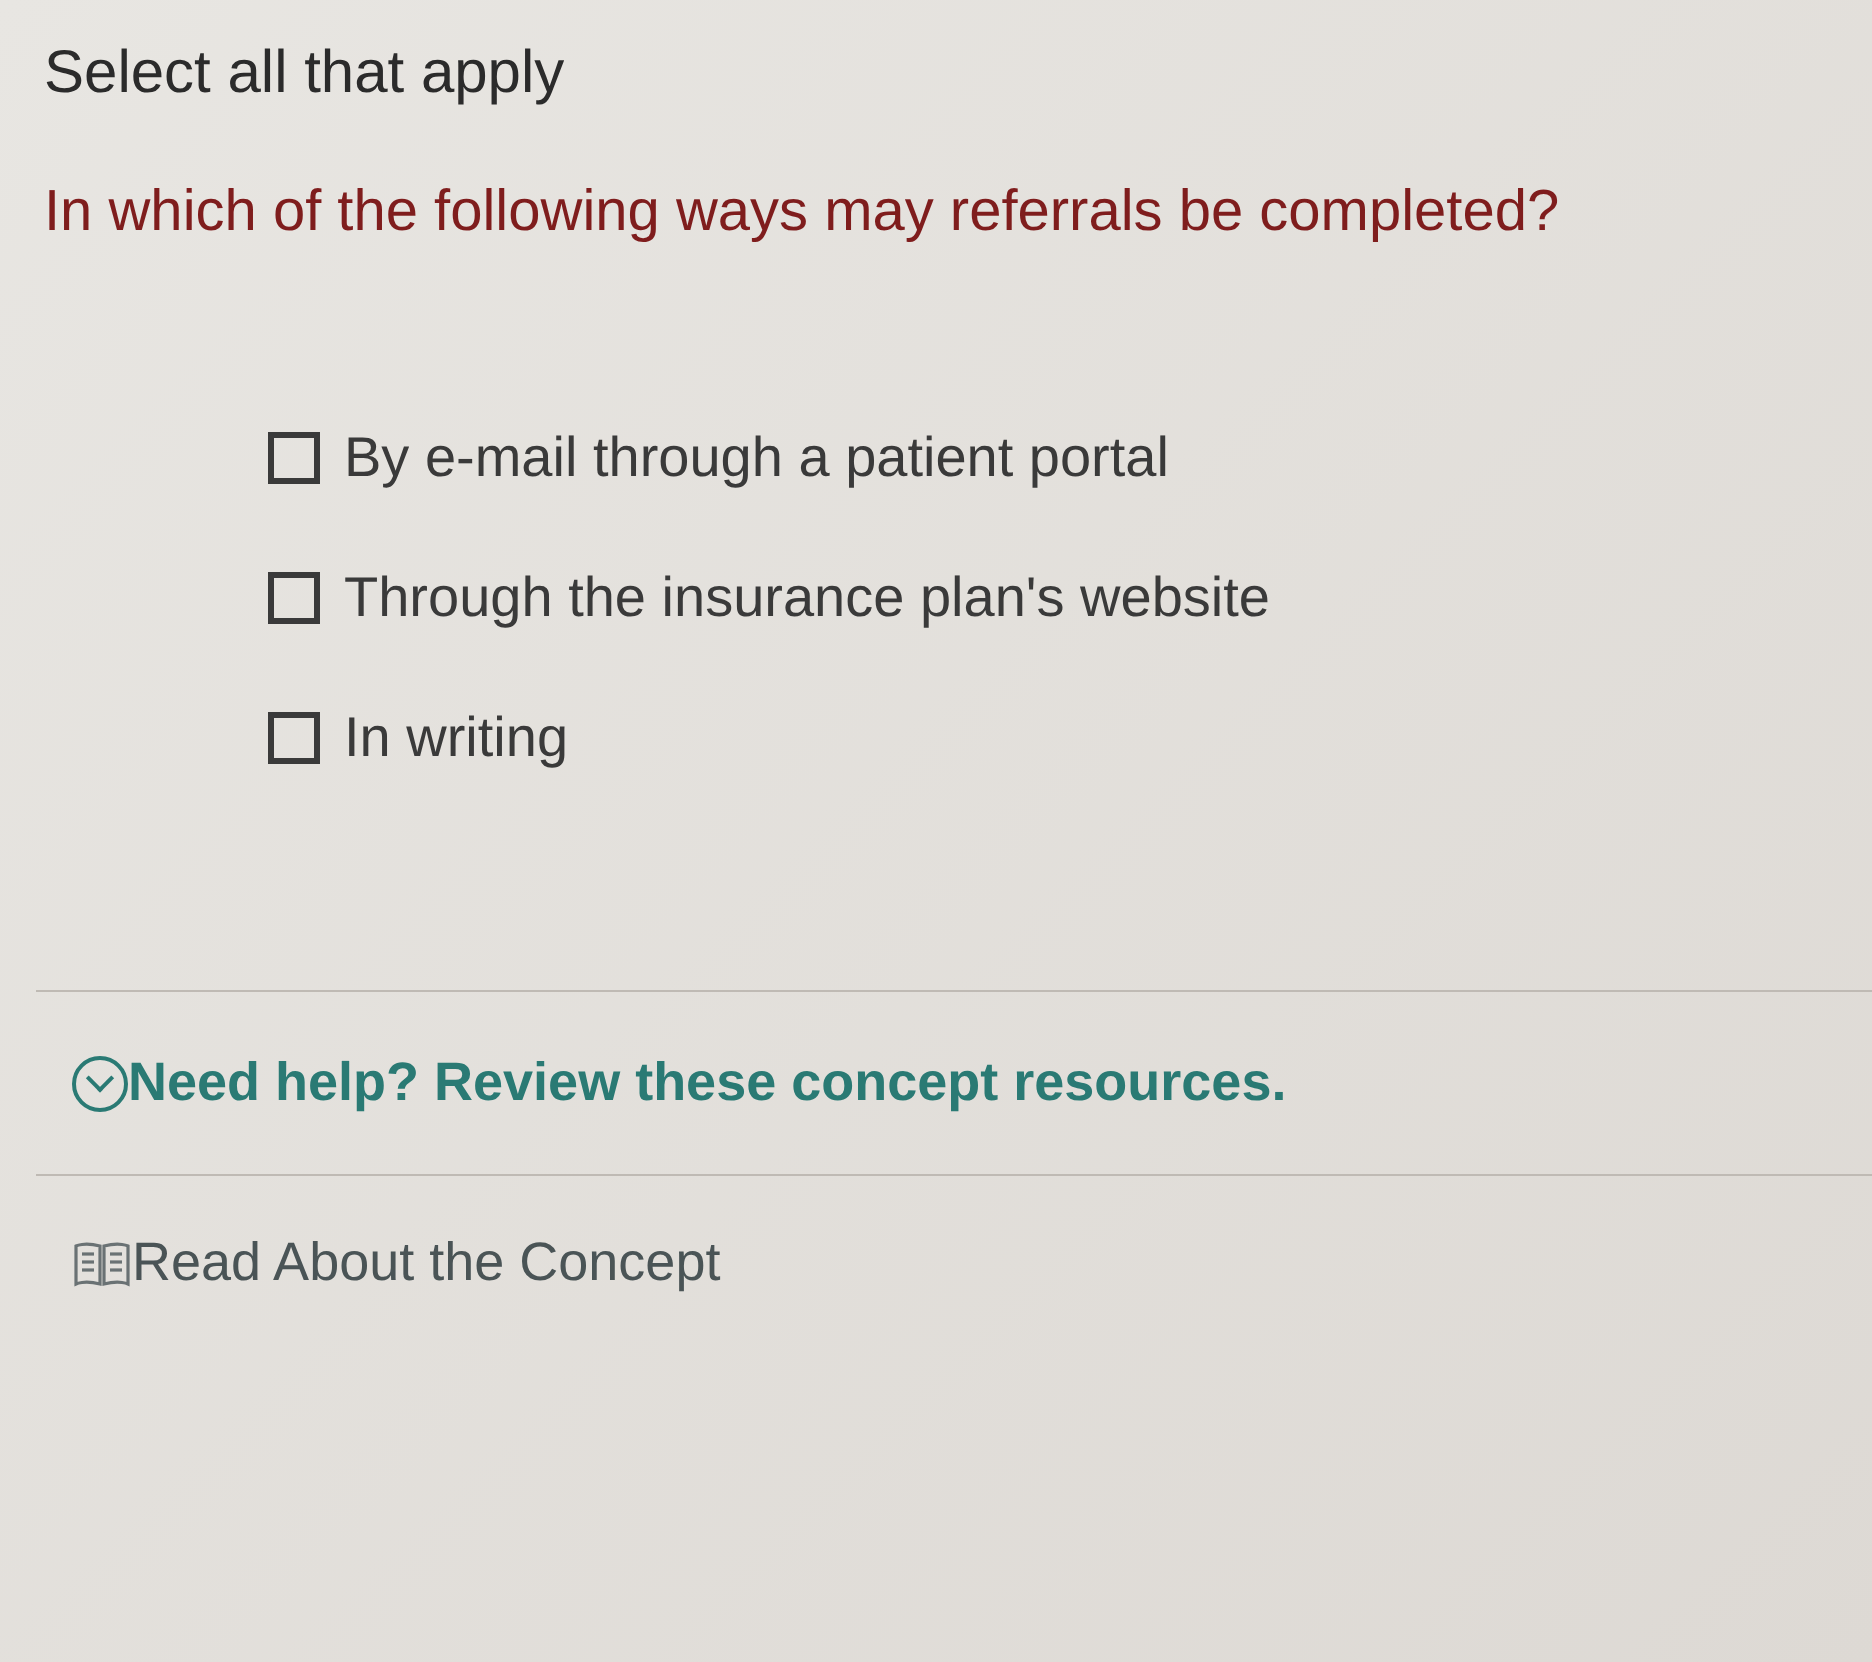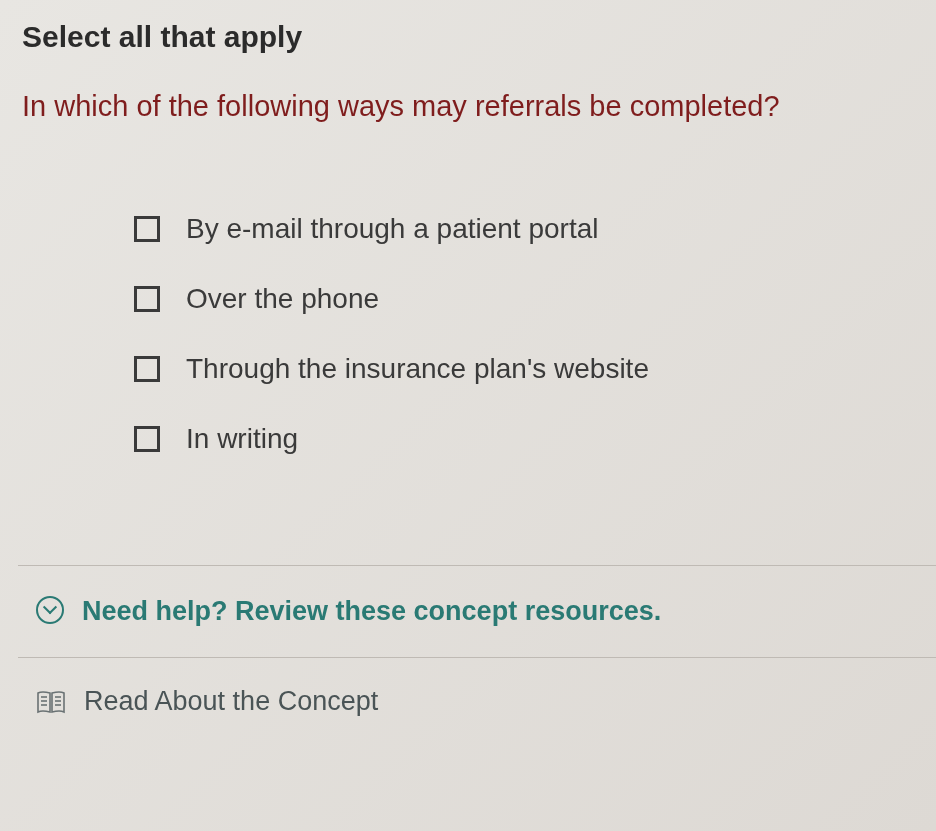--- a/index.html
+++ b/index.html
@@ -11,62 +11,62 @@
       width: 936px;
       height: 831px;
       font-family: -apple-system, BlinkMacSystemFont, "Segoe UI", Helvetica, Arial, sans-serif;
       background: linear-gradient(135deg, #e8e6e2 0%, #ddd9d4 100%);
       color: #3a3a3a;
       padding: 20px 22px 0 22px;
       overflow: hidden;
     }
     .instruction {
       font-size: 30px;
-      font-weight: 700;
+      font-weight: 400;
       color: #2b2b2b;
       margin-bottom: 36px;
     }
     .question {
       font-size: 29px;
       font-weight: 400;
       color: #7f1d1d;
       margin-bottom: 90px;
     }
     .options {
       padding-left: 112px;
       display: flex;
       flex-direction: column;
       gap: 38px;
       margin-bottom: 110px;
     }
     .option {
       display: flex;
       align-items: center;
-      gap: 26px;
+      gap: 12px;
       cursor: pointer;
     }
     .checkbox {
       width: 26px;
       height: 26px;
       border: 3px solid #3a3a3a;
       background: transparent;
       flex-shrink: 0;
     }
     .option-label {
       font-size: 28px;
       color: #3a3a3a;
     }
     .help-section {
       border-top: 1px solid #bfbab4;
       margin-left: -4px;
       margin-right: -22px;
     }
     .help-row {
       display: flex;
-      gap: 18px;
+      align-items: center;
       padding: 30px 18px 30px 18px;
       border-bottom: 1px solid #bfbab4;
     }
     .chevron-circle {
       width: 28px;
       height: 28px;
       border: 2px solid #2a7a74;
       border-radius: 50%;
       display: flex;
       align-items: center;
@@ -81,21 +81,20 @@
       transform: rotate(45deg) translate(-2px, -2px);
     }
     .help-text {
       font-size: 27px;
       font-weight: 700;
       color: #2a7a74;
     }
     .read-row {
       display: flex;
       align-items: center;
-      gap: 18px;
       padding: 28px 18px 16px 18px;
     }
     .book-icon {
       width: 30px;
       height: 24px;
       flex-shrink: 0;
     }
     .read-text {
       font-size: 27px;
       font-weight: 400;
@@ -106,24 +105,20 @@
 <body>
 
 <div class="instruction">Select all that apply</div>
 
 <div class="question">In which of the following ways may referrals be completed?</div>
 
 <div class="options">
   <div class="option">
     <div class="checkbox"></div>
     <span class="option-label">By e-mail through a patient portal</span>
-  </div>
-  <div class="option">
-    <div class="checkbox"></div>
-    <span class="option-label">Over the phone</span>
   </div>
   <div class="option">
     <div class="checkbox"></div>
     <span class="option-label">Through the insurance plan's website</span>
   </div>
   <div class="option">
     <div class="checkbox"></div>
     <span class="option-label">In writing</span>
   </div>
 </div>

